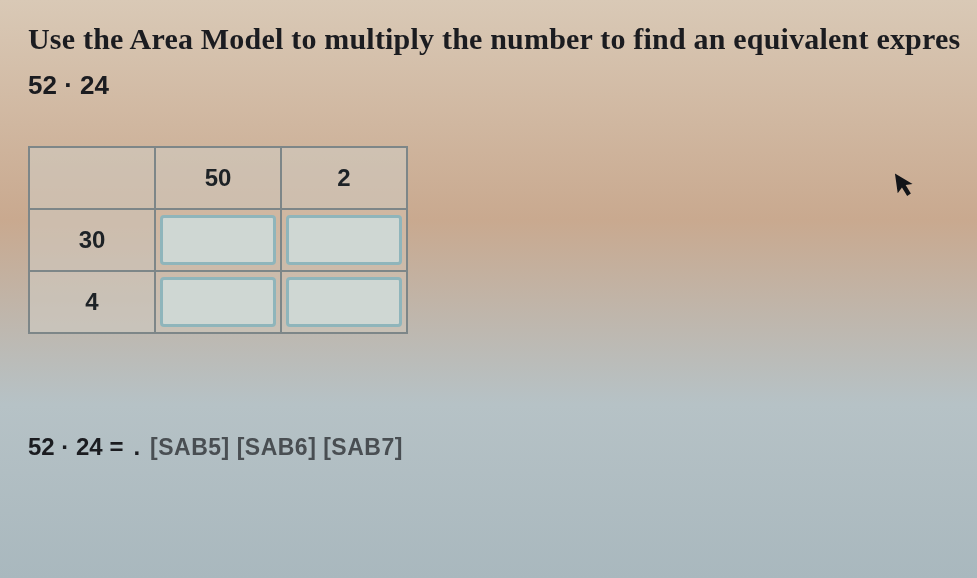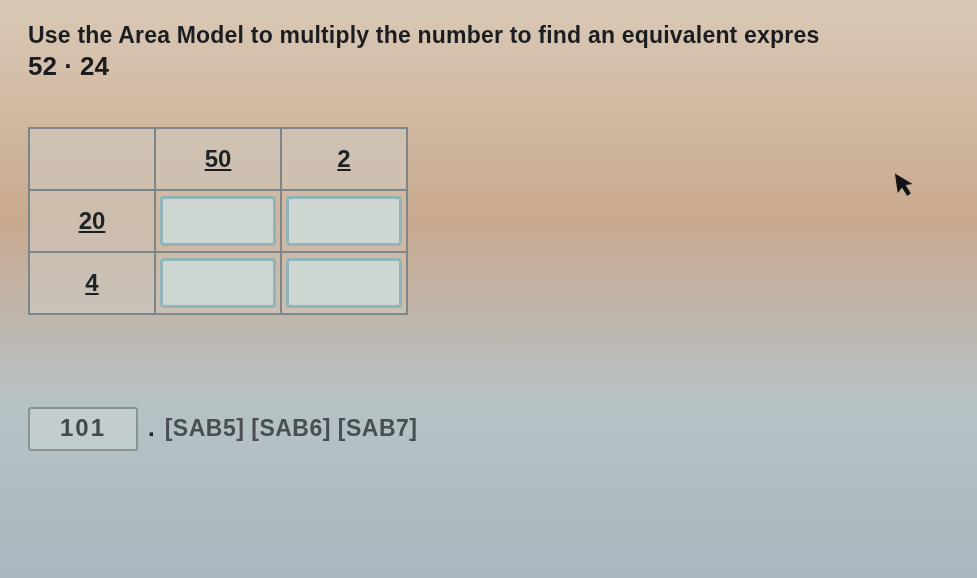--- a/index.html
+++ b/index.html
@@ -10,40 +10,40 @@
     height: 578px;
     font-family: "Comic Sans MS", "Segoe UI", Arial, sans-serif;
     overflow: hidden;
   }
   body {
     background: linear-gradient(180deg, #d9c9b6 0%, #c9a98f 38%, #b6c2c6 70%, #a9b8be 100%);
     padding: 22px 20px 20px 28px;
     color: #1b1c20;
   }
   .prompt {
-    font-size: 23px;
+    font-size: 30px;
     font-weight: 600;
     letter-spacing: 0.2px;
-    margin-bottom: 2px;
+    margin-bottom: 14px;
     white-space: nowrap;
+    font-family: Liberation Serif, serif;
   }
   .expression {
     font-size: 26px;
     font-weight: 700;
     margin-bottom: 45px;
   }
 
   .model-row {
     display: flex;
     align-items: flex-start;
   }
   .area-table {
     border-collapse: collapse;
     background: rgba(220,210,195,0.35);
-    text-decoration: underline;
   }
   .area-table td, .area-table th {
     border: 2px solid #7d8688;
     width: 126px;
     height: 62px;
     text-align: center;
     vertical-align: middle;
     font-size: 24px;
     font-weight: 700;
     color: #1d2226;
@@ -109,21 +109,21 @@
 
 <div class="model-row">
   <table class="area-table">
     <tbody>
         <tr>
       <td class="hdr"></td>
       <td class="hdr">50</td>
       <td class="hdr">2</td>
     </tr>
     <tr>
-      <td class="hdr">20</td>
+      <td class="hdr">30</td>
       <td class="input-cell">
             <div class="input-box"></div>
           </td>
       <td class="input-cell">
             <div class="input-box"></div>
           </td>
     </tr>
     <tr>
       <td class="hdr">4</td>
       <td class="input-cell">
@@ -137,16 +137,16 @@
     </table>
 </div>
 
 <div class="cursor">
   <svg width="22" height="28" viewBox="0 0 22 28">
     <path d="M2 2 L2 22 L7 17 L11 26 L15 24 L11 15 L18 15 Z" fill="#121418"></path>
   </svg>
 </div>
 
 <div class="footer">
-  <span class="answer-box">101</span>
+  <span>52 · 24 =</span>
   <span>.</span>
   <span class="refs">[SAB5] [SAB6] [SAB7]</span>
 </div>
 
 </body></html>

